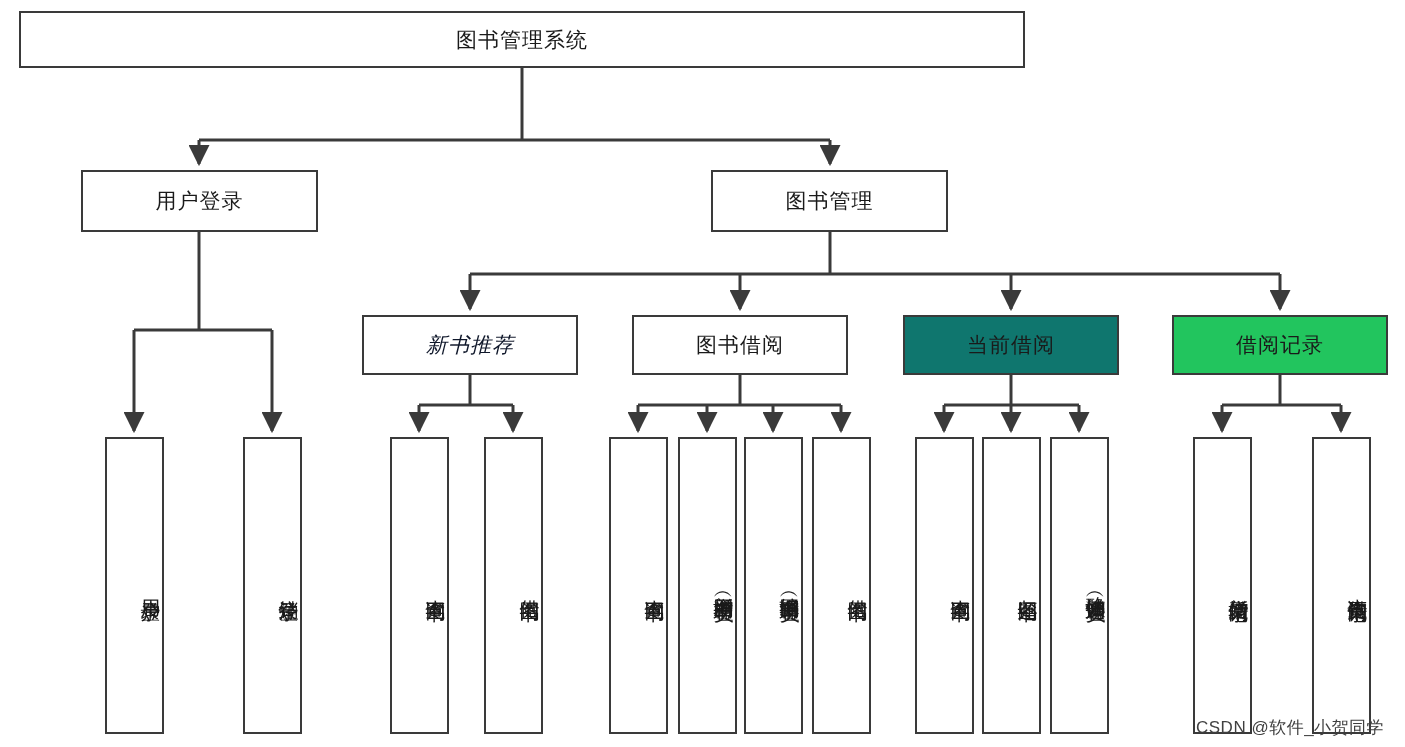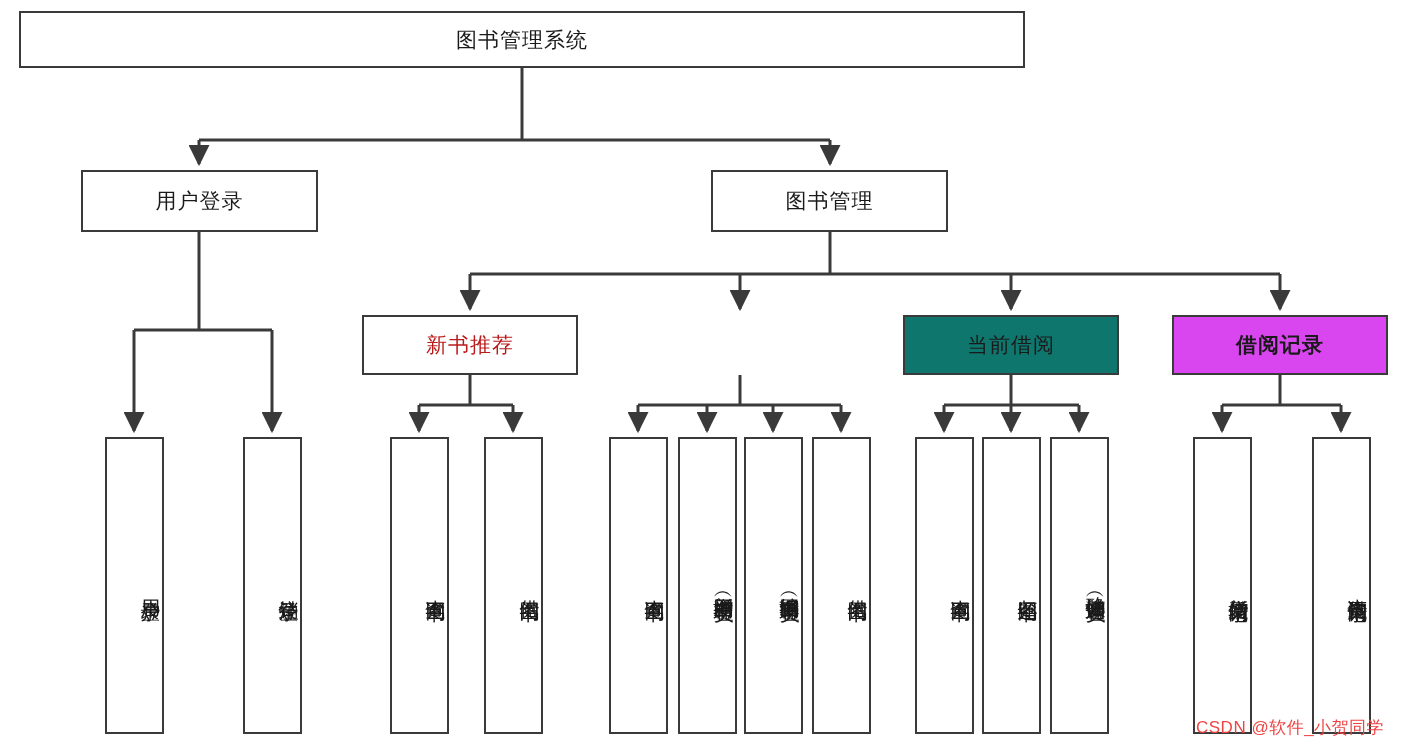--- a/index.html
+++ b/index.html
@@ -122,27 +122,30 @@
     <span>图书管理系统</span>
   </div>
 
   <div class="node h" style="left: 81px; top: 170px; width: 237px; height: 62px; border-color: rgb(58, 58, 58); background: rgb(255, 255, 255); color: rgb(26, 26, 26);">
     <span>用户登录</span>
   </div>
   <div class="node h" style="left: 711px; top: 170px; width: 237px; height: 62px; border-color: rgb(58, 58, 58); background: rgb(255, 255, 255); color: rgb(26, 26, 26); align-items: center;">
     <span>图书管理</span>
   </div>
 
-  <div class="node h" style="left: 362px; top: 315px; width: 216px; height: 60px; border-color: rgb(58, 58, 58); background: rgb(255, 255, 255); color: #b91c1c;">
+  <div class="node h" style="left: 362px; top: 315px; width: 216px; height: 60px; border-color: rgb(58, 58, 58); background: rgb(255, 255, 255); color: #0f172a; font-style: italic;">
     <span>新书推荐</span>
+  </div>
+  <div class="node h" style="left: 632px; top: 315px; width: 216px; height: 60px; border-color: rgb(58, 58, 58); background: rgb(255, 255, 255); color: rgb(26, 26, 26);">
+    <span>图书借阅</span>
   </div>
   <div class="node h" style="left: 903px; top: 315px; width: 216px; height: 60px; border-color: rgb(58, 58, 58); background: #0f766e; color: rgb(26, 26, 26);">
     <span>当前借阅</span>
   </div>
-  <div class="node h" style="left: 1172px; top: 315px; width: 216px; height: 60px; border-color: rgb(58, 58, 58); background: #d946ef; color: rgb(26, 26, 26); font-weight: bold;">
+  <div class="node h" style="left: 1172px; top: 315px; width: 216px; height: 60px; border-color: rgb(58, 58, 58); background: #22c55e; color: rgb(26, 26, 26);">
     <span>借阅记录</span>
   </div>
 
   <div class="node v" style="left: 105px; top: 437px; width: 59px; height: 297px; border-color: rgb(58, 58, 58); background: rgb(255, 255, 255); color: rgb(26, 26, 26);">
     <span>用户登录</span>
   </div>
   <div class="node v" style="left: 243px; top: 437px; width: 59px; height: 297px; border-color: rgb(58, 58, 58); background: rgb(255, 255, 255); color: rgb(26, 26, 26);">
     <span>注销登录</span>
   </div>
   <div class="node v" style="left: 390px; top: 437px; width: 59px; height: 297px; border-color: rgb(58, 58, 58); background: rgb(255, 255, 255); color: rgb(26, 26, 26);">
@@ -172,15 +175,15 @@
   <div class="node v" style="left: 1050px; top: 437px; width: 59px; height: 297px; border-color: rgb(58, 58, 58); background: rgb(255, 255, 255); color: rgb(26, 26, 26);">
     <span>确认归还（管理员）</span>
   </div>
   <div class="node v" style="left: 1193px; top: 437px; width: 59px; height: 297px; border-color: rgb(58, 58, 58); background: rgb(255, 255, 255); color: rgb(26, 26, 26);">
     <span>新增借阅记录</span>
   </div>
   <div class="node v" style="left: 1312px; top: 437px; width: 59px; height: 297px; border-color: rgb(58, 58, 58); background: rgb(255, 255, 255); color: rgb(26, 26, 26);">
     <span>查询借阅记录</span>
   </div>
 
-  <div class="watermark" style="left: 1196px; top: 716px; color: #ef4444;">CSDN @软件_小贺同学</div>
+  <div class="watermark" style="left: 1196px; top: 716px; color: #404040;">CSDN @软件_小贺同学</div>
 
 </div>
 
 </body></html>

